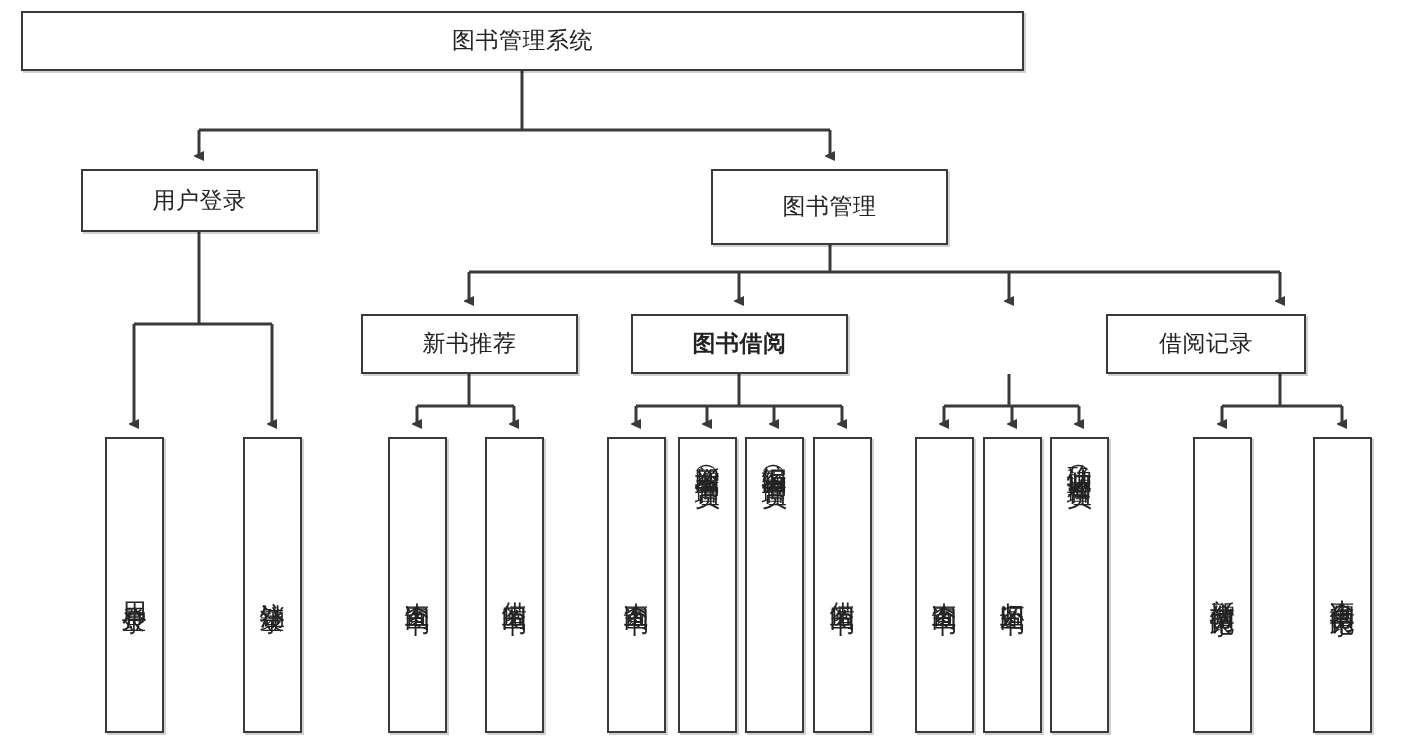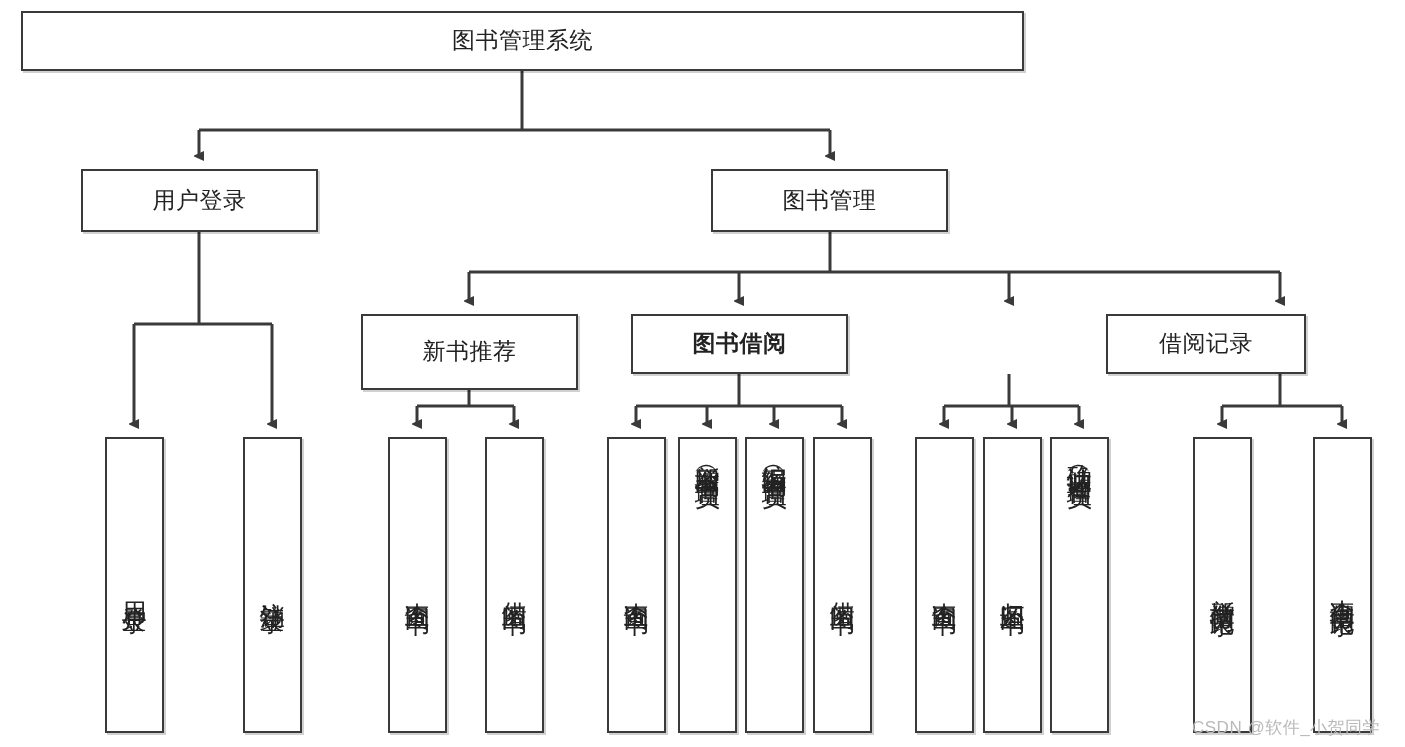--- a/index.html
+++ b/index.html
@@ -123,25 +123,25 @@
     </g>
   </svg>
 
   <div class="node horizontal" id="node-root" style="left: 21px; top: 11px; width: 1003px; height: 60px;">
     <span class="label">图书管理系统</span>
   </div>
 
   <div class="node horizontal" id="node-l2-0" style="left: 81px; top: 169px; width: 237px; height: 63px;">
     <span class="label">用户登录</span>
   </div>
-  <div class="node horizontal" id="node-l2-1" style="left: 711px; top: 169px; width: 237px; height: 63px;">
+  <div class="node horizontal" id="node-l2-1" style="left: 711px; top: 169px; width: 237px; height: 76px;">
     <span class="label">图书管理</span>
   </div>
 
-  <div class="node horizontal" id="node-l3-0" style="left: 361px; top: 314px; width: 217px; height: 76px;">
+  <div class="node horizontal" id="node-l3-0" style="left: 361px; top: 314px; width: 217px; height: 60px;">
     <span class="label">新书推荐</span>
   </div>
   <div class="node horizontal" id="node-l3-1" style="left: 631px; top: 314px; width: 217px; height: 60px; font-weight: bold;">
     <span class="label">图书借阅</span>
   </div>
   <div class="node horizontal" id="node-l3-3" style="left: 1106px; top: 314px; width: 200px; height: 60px;">
     <span class="label">借阅记录</span>
   </div>
 
   <div class="node vertical mid" id="node-leaf-0" style="left: 105px; top: 437px; width: 59px; height: 296px;">
@@ -177,15 +177,14 @@
   <div class="node vertical" id="node-leaf-10" style="left: 1050px; top: 437px; width: 59px; height: 296px;">
     <span class="label">确认归还（管理员）</span>
   </div>
   <div class="node vertical mid" id="node-leaf-11" style="left: 1193px; top: 437px; width: 59px; height: 296px;">
     <span class="label">新增借阅记录</span>
   </div>
   <div class="node vertical mid" id="node-leaf-12" style="left: 1313px; top: 437px; width: 59px; height: 296px;">
     <span class="label">查询借阅记录</span>
   </div>
 
-  <div class="watermark" style="left: 1192px; top: 716px; color: rgb(185, 185, 185);">CSDN @软件_小贺同学</div>
 
 </div>
 
 </body></html>

